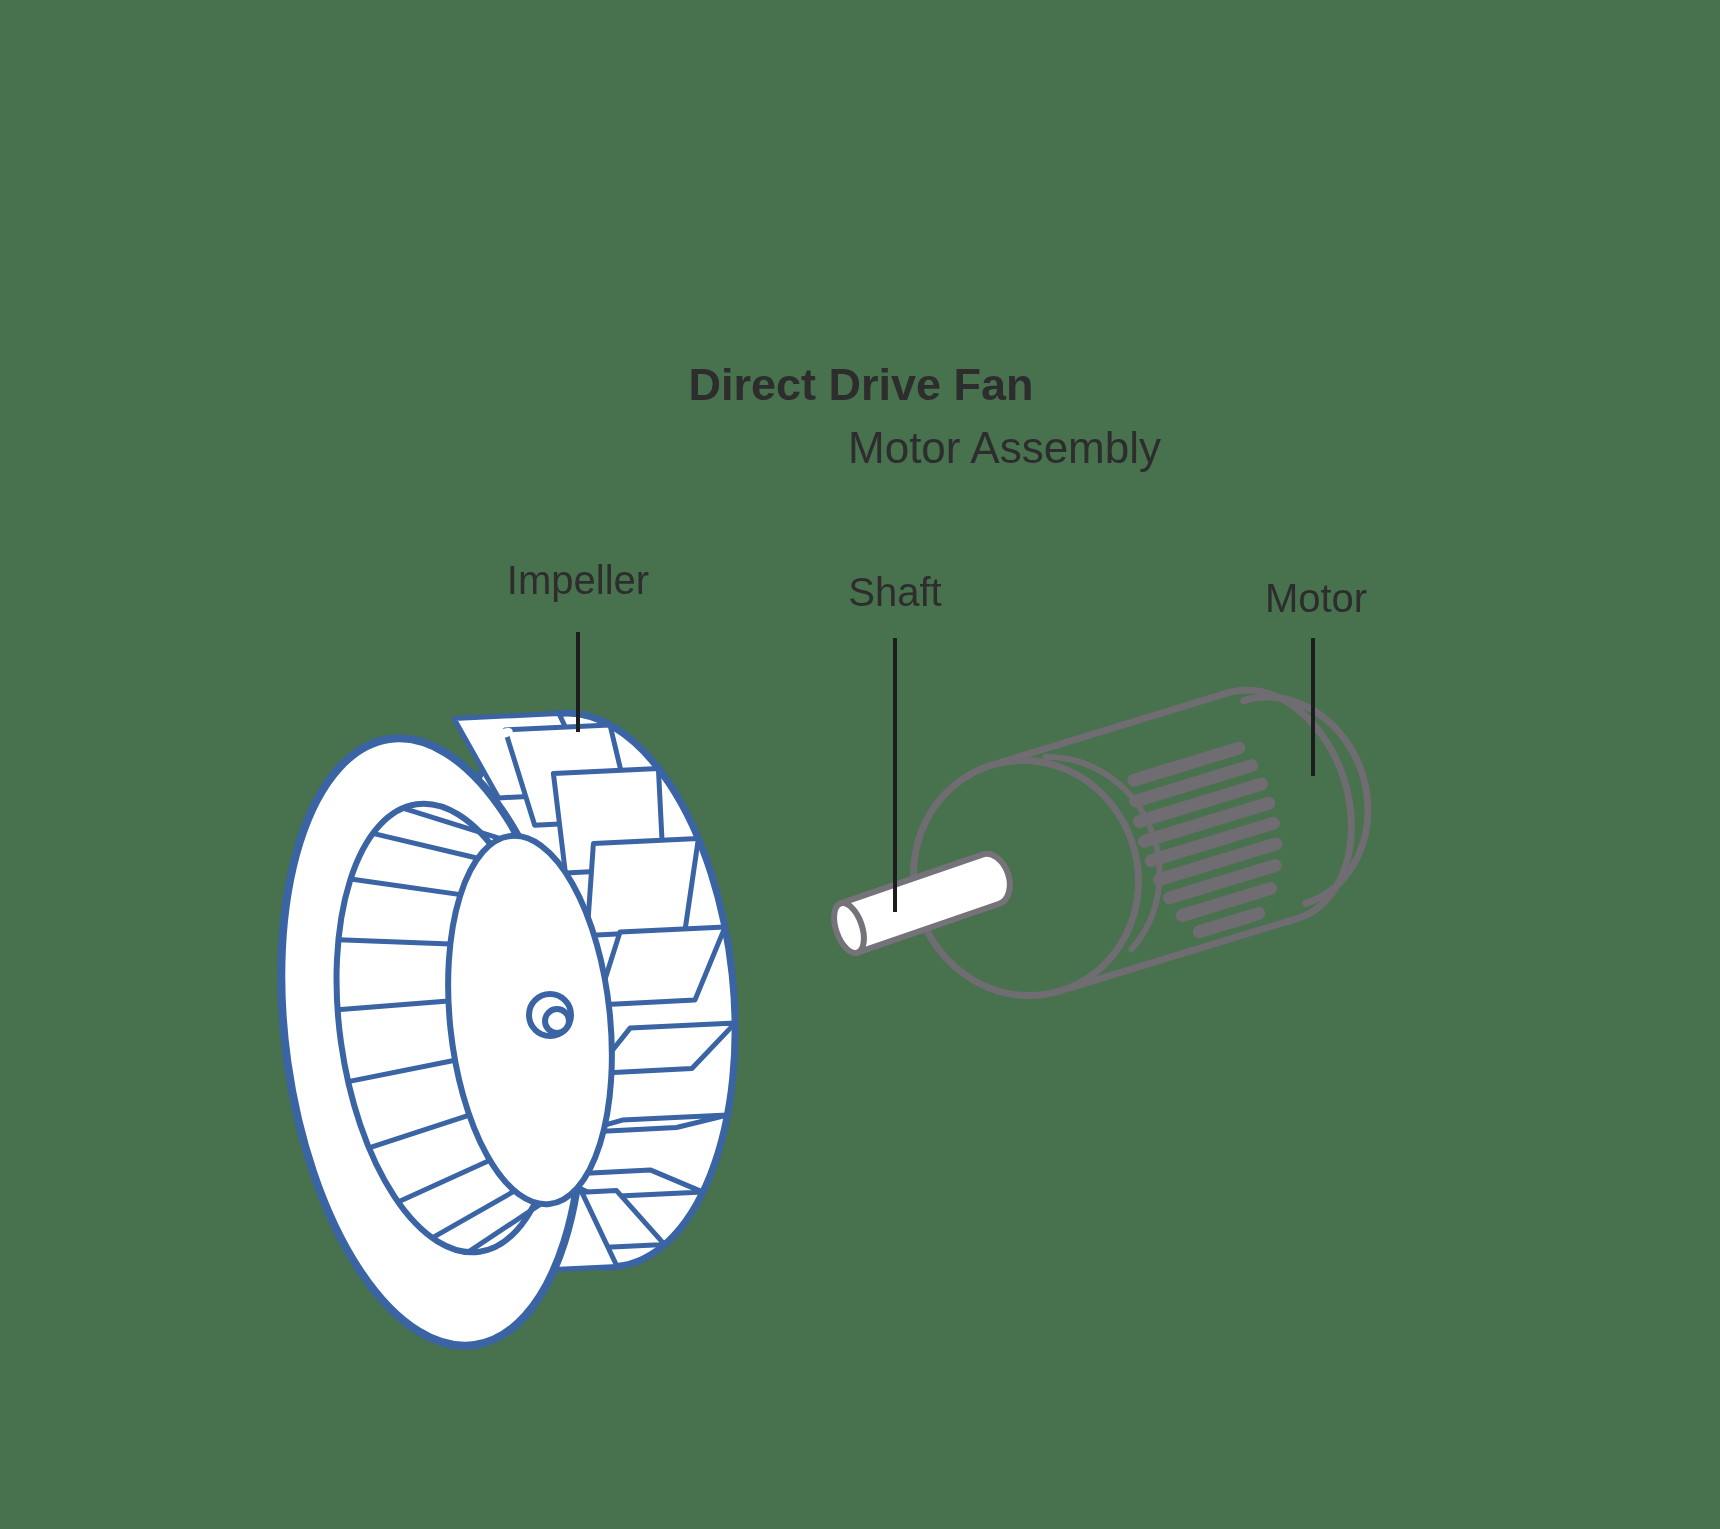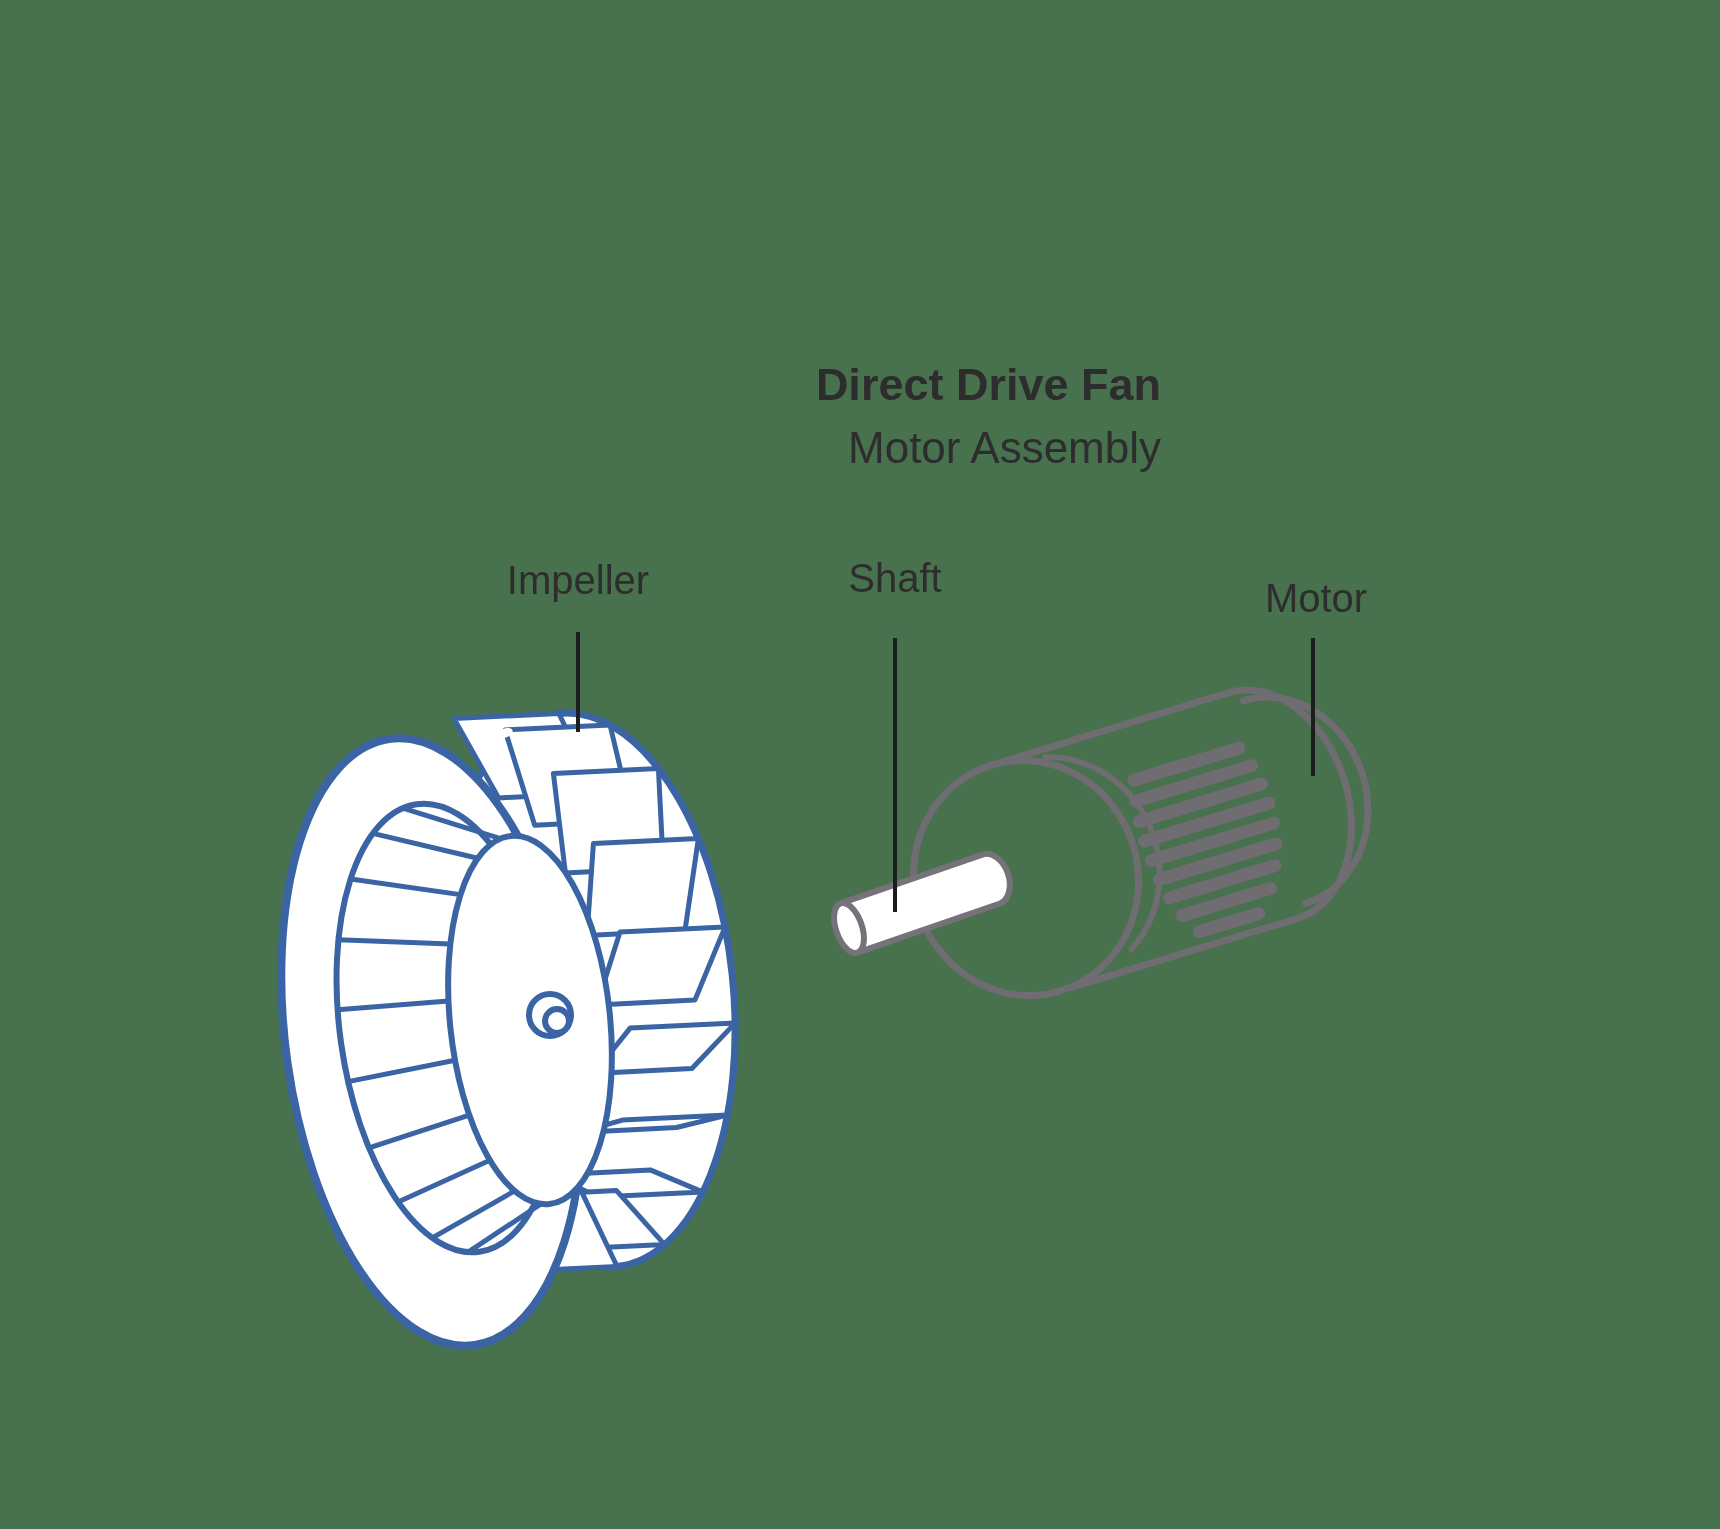--- a/index.html
+++ b/index.html
@@ -26,35 +26,34 @@
     color: #2E2D2E;
     line-height: 1.1;
   }
   .title-line1 {
     left: 561px;
     top: 360px;
     width: 600px;
     font-size: 45px;
     font-weight: 700;
     letter-spacing: 0px;
-    text-align: right;
   }
   .title-line2 {
     left: 561px;
     top: 424px;
     width: 600px;
     font-size: 44px;
     font-weight: 400;
   }
   .part-label {
     font-size: 40px;
     font-weight: 400;
   }
   .label-impeller { left: 428px; top: 558px; width: 300px; }
-  .label-shaft   { left: 745px; top: 556px; width: 300px; }
+  .label-shaft   { left: 745px; top: 570px; width: 300px; }
   .label-motor   { left: 1166px; top: 576px; width: 300px; }
 </style>
 </head>
 <body style="background: rgb(72, 113, 77);">
 
 <svg id="scene" width="1720" height="1529" viewBox="0 0 1720 1529">
   <g id="impeller">
       <ellipse cx="588" cy="990" rx="145" ry="278" transform="rotate(-6 588 990)" fill="#FFFFFF" stroke="#3A64A4" stroke-width="7"></ellipse>
       <polygon points="558.9,713.5 453.9,718.5 498.6,797.9 596.6,792.9" fill="#FFFFFF" stroke="#3A64A4" stroke-width="5" stroke-linejoin="round"></polygon>
       <polygon points="610.0,725.0 505.0,730.0 534.7,825.2 632.7,820.2" fill="#FFFFFF" stroke="#3A64A4" stroke-width="5" stroke-linejoin="round"></polygon>

